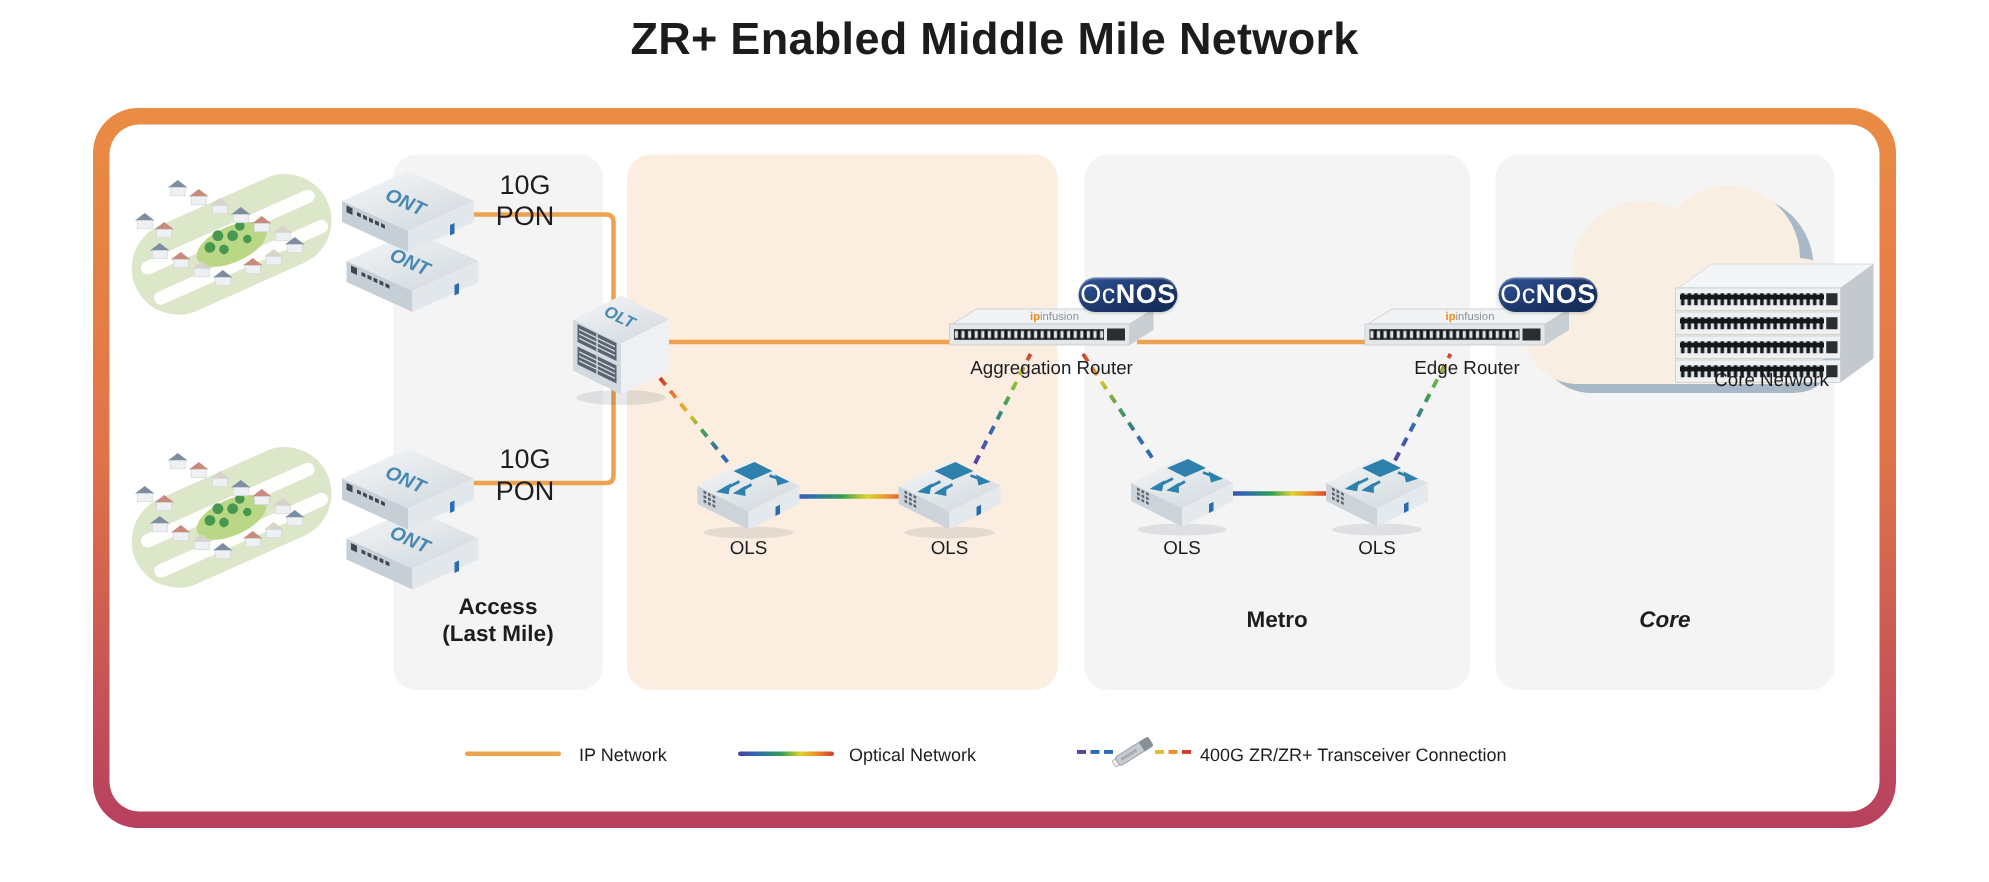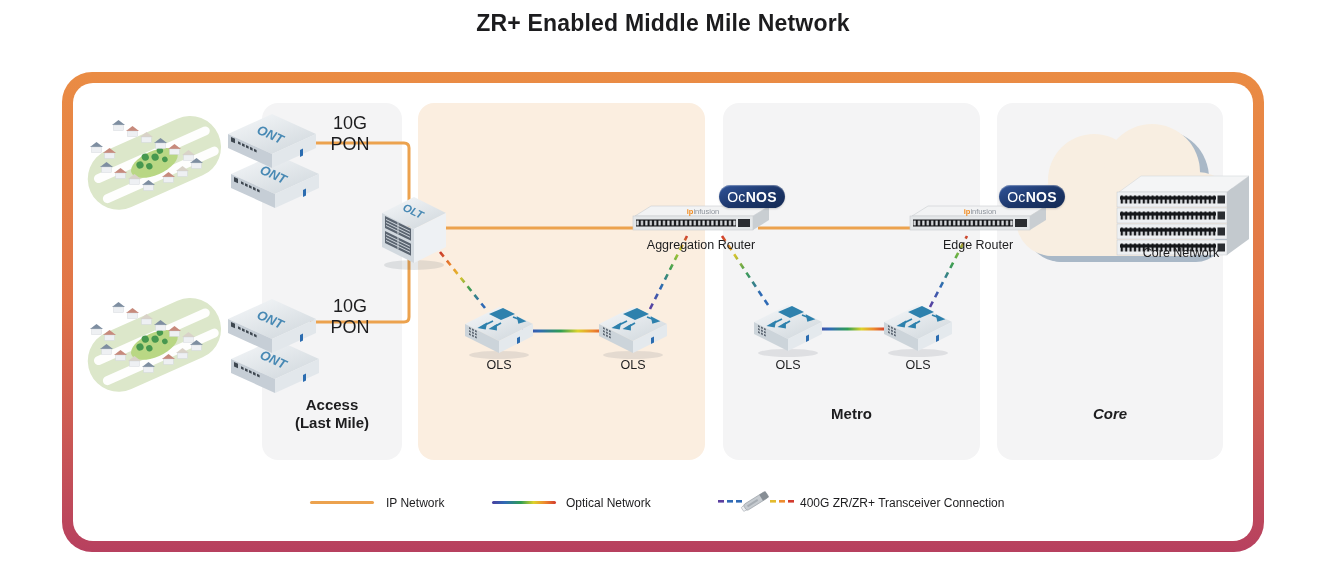--- a/index.html
+++ b/index.html
@@ -1,31 +1,31 @@
 <!DOCTYPE html>
 <html><head>
 <meta charset="utf-8">
 <style>
   html,body{margin:0;padding:0;background:#ffffff;}
   body{width:1326px;height:588px;position:relative;overflow:hidden;
        font-family:"Liberation Sans",sans-serif;color:#1d1d1f;}
   .abs{position:absolute;}
-  .title{left:0;top:10px;width:100%;text-align:center;font-size:23px;font-weight:700;letter-spacing:.2px;color:#1c1c1e;}
+  .title{left:0;top:10px;width:100%;text-align:center;font-size:30px;font-weight:700;letter-spacing:.2px;color:#1c1c1e;}
   .frame{left:62px;top:72px;width:1202px;height:480px;border-radius:30px;
          background:linear-gradient(180deg,#ea8c44 0%,#e07448 48%,#b7405f 100%);}
   .frame-inner{position:absolute;left:11px;top:11px;right:11px;bottom:11px;background:#fff;border-radius:20px;}
   .zone{position:absolute;border-radius:16px;}
   .z-access{left:262px;top:103px;width:140px;height:357px;background:#f4f4f5;}
   .z-agg{left:418px;top:103px;width:287px;height:357px;background:#fbeee0;}
   .z-metro{left:723px;top:103px;width:257px;height:357px;background:#f4f4f5;}
   .z-core{left:997px;top:103px;width:226px;height:357px;background:#f4f4f5;}
   .zone-label{position:absolute;font-weight:700;font-size:15px;line-height:18px;text-align:center;color:#1d1d1f;}
   .dev-label{position:absolute;font-size:12.5px;text-align:center;color:#1d1d1f;}
   .pon-label{position:absolute;font-size:18px;text-align:center;color:#1d1d1f;}
-  .ocnos{position:absolute;width:66px;height:23px;border-radius:12px;color:#fff;font-size:14px;
+  .ocnos{position:absolute;width:66px;height:23px;border-radius:12px;color:#fff;font-size:18px;
          display:flex;align-items:center;justify-content:center;letter-spacing:.3px;
          background:linear-gradient(160deg,#30549a 0%,#1c3669 55%,#142a54 100%);
          box-shadow:inset 0 1px 1px rgba(255,255,255,.35), 0 1px 2px rgba(0,0,0,.18);}
   .ocnos .pre{font-weight:400;}
   .ocnos .suf{font-weight:800;}
   .legend-text{position:absolute;font-size:12px;color:#1d1d1f;}
   .ip-line{position:absolute;height:3px;border-radius:2px;background:#eca24e;}
   .opt-line{position:absolute;height:3px;border-radius:2px;
             background:linear-gradient(90deg,#4a3f9f 0%,#2f6ab5 20%,#2f9e54 45%,#ddd32b 65%,#ee8c2e 82%,#d23b2e 100%);}
   svg{display:block;}

